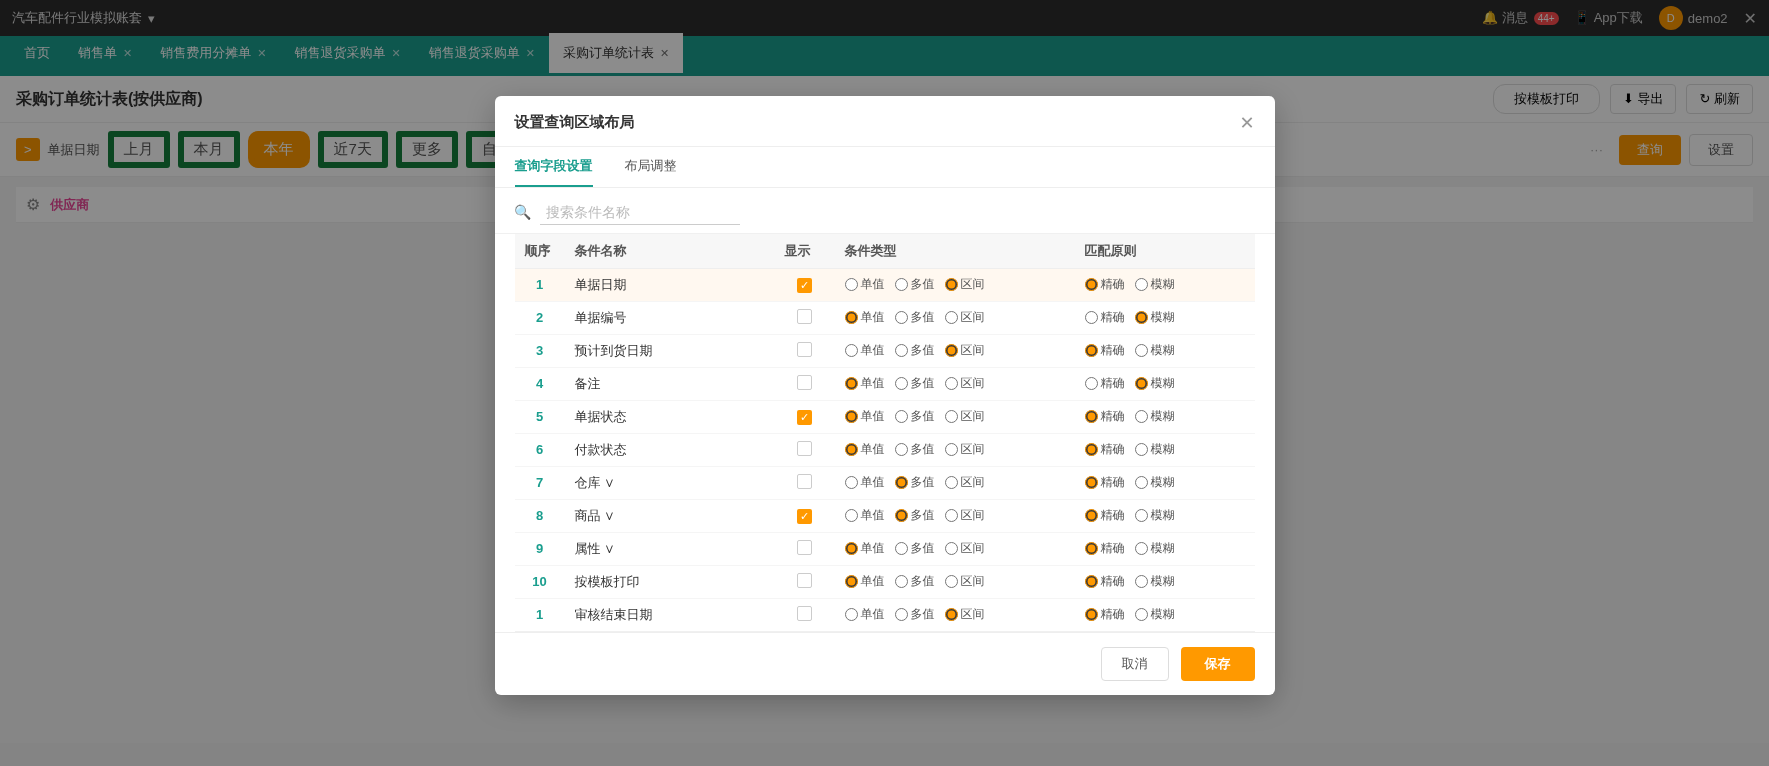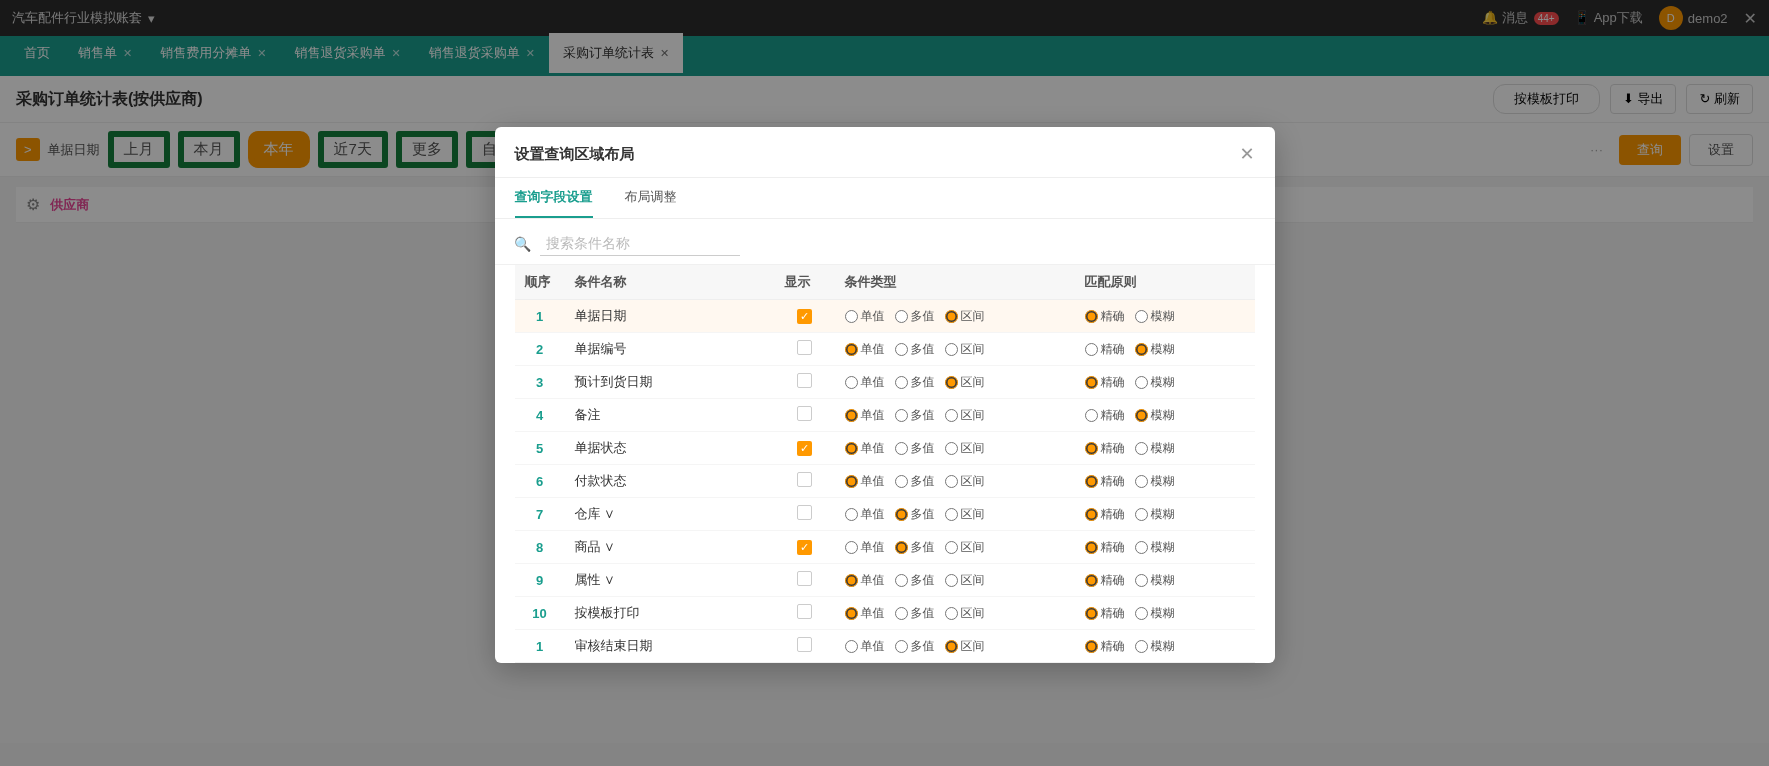--- a/index.html
+++ b/index.html
@@ -761,15 +761,19 @@
                     <input type="radio" class="radio-input" name="match_10" value="模糊" style="">
                     <span>模糊</span>
                   </label>
                 </div>
               </td>
             </tr>
           </tbody>
       </table>
     </div>
 
+    <div class="dialog-footer">
+      <button class="btn-cancel">取消</button>
+      <button class="btn-save">保存</button>
+    </div>
 
   </div>
 </div>
 
 </body></html>

